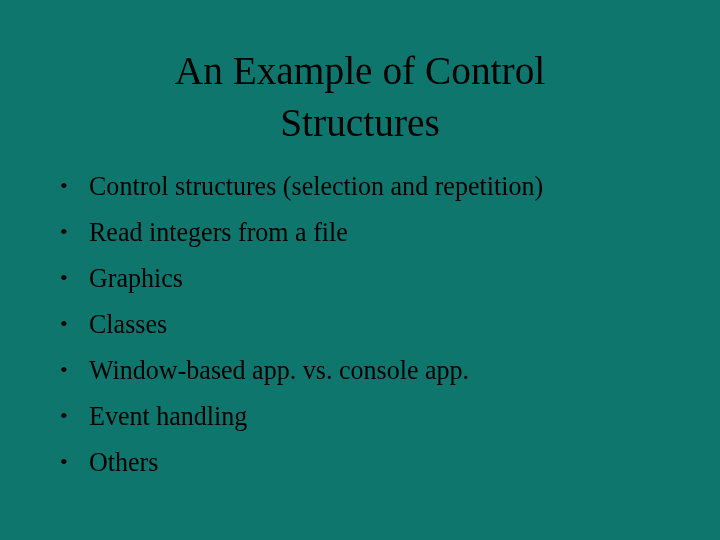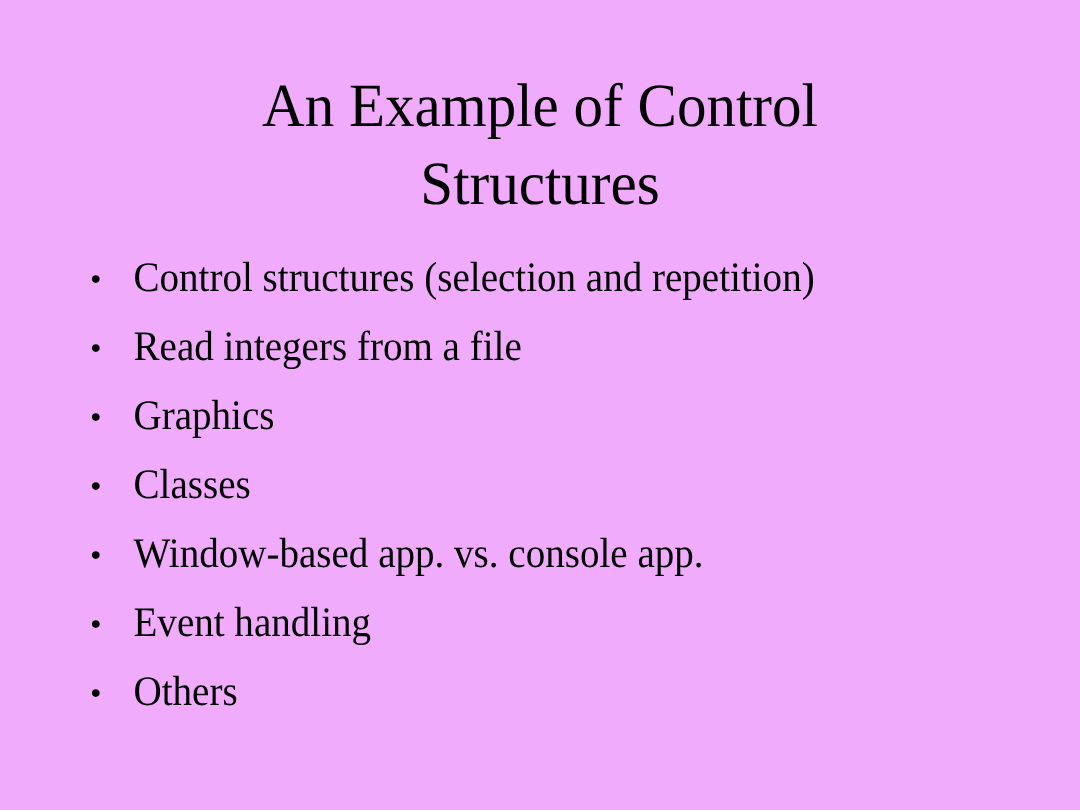--- a/index.html
+++ b/index.html
@@ -1,17 +1,17 @@
 <!DOCTYPE html>
 <html><head>
 <meta charset="utf-8">
 <style>
   html, body { margin: 0; padding: 0; background: #ffffff; }
   body { width: 720px; height: 540px; overflow: hidden; position: relative; }
-  .slide { position: absolute; left: 0; top: 0; width: 720px; height: 540px; background: #f0abfc; }
+  .slide { position: absolute; left: 0; top: 0; width: 720px; height: 540px; background: #0f766e; }
   .title {
     position: absolute; left: 0; top: 44px; width: 720px;
     text-align: center;
     font-family: "Liberation Serif", serif;
     font-size: 41px; line-height: 52px;
     color: #000000;
     transform: scaleX(0.96);
     transform-origin: center top;
   }
   .title-line { display: block; }

